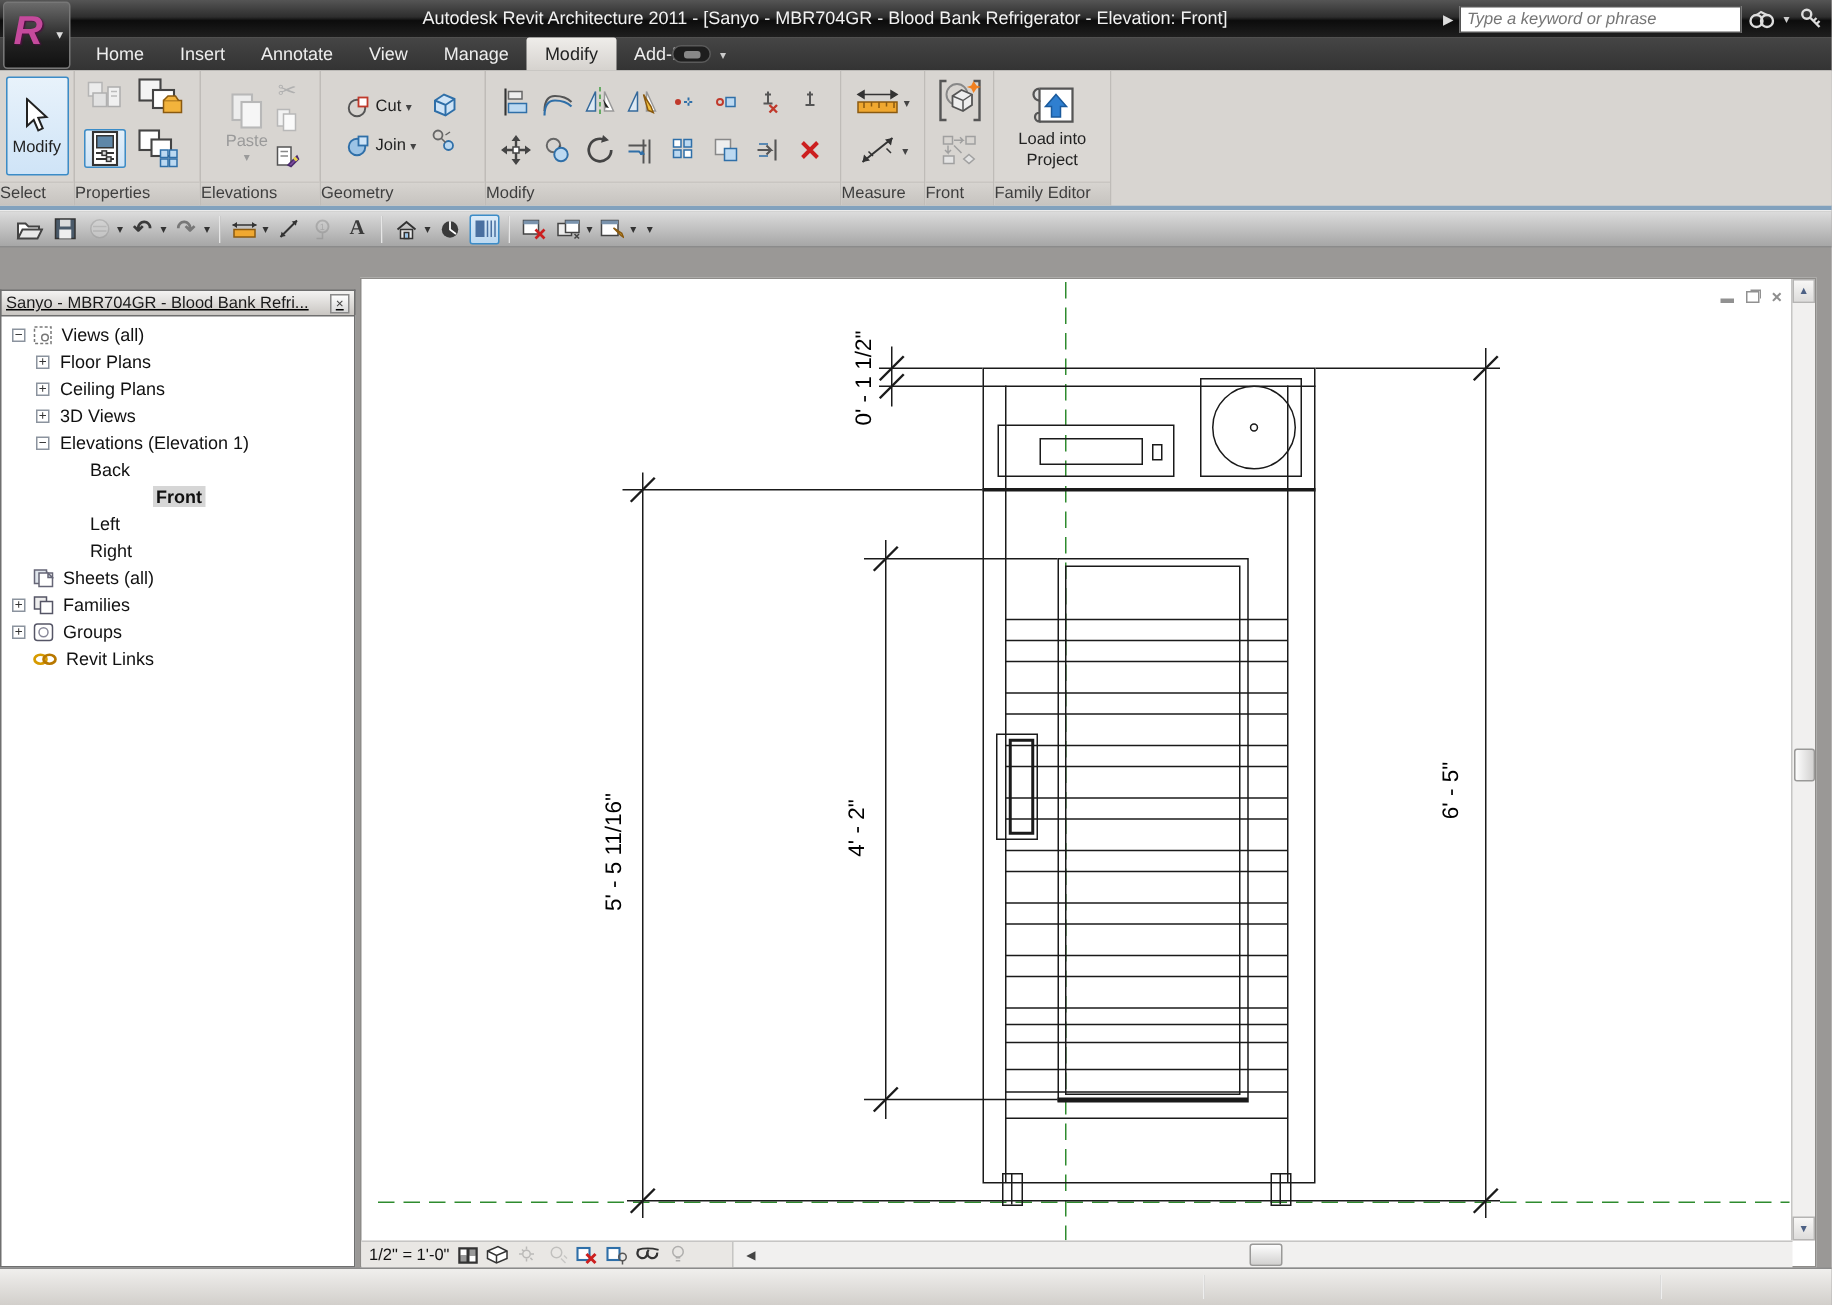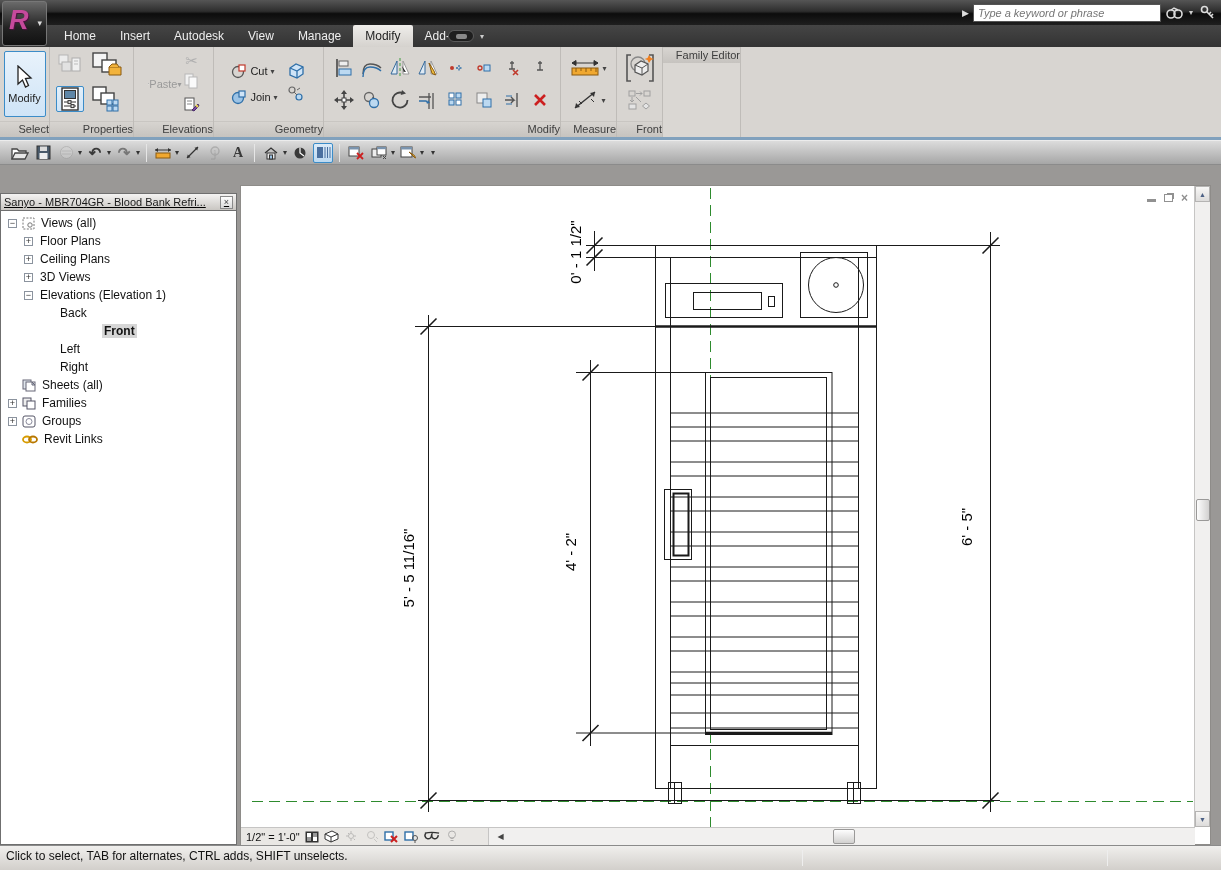--- a/index.html
+++ b/index.html
@@ -28,34 +28,34 @@
   #ribbon-toggle { position:absolute; left:448px; top:5px; width:26px; height:12px; background:#1e1e1e;
     border:1px solid #5a5a5a; border-radius:6px; }
   #ribbon-toggle .dot { position:absolute; left:7px; top:3px; width:11px; height:5px; background:#888; border-radius:2px; }
   #ribbon-toggle-caret { position:absolute; left:480px; top:7px; color:#ccc; font-size:8px; }
 
   
   #ribbon { position:absolute; left:0; top:47px; width:1221px; height:93px; background:#d8d5d1;
     border-bottom:3px solid #81a1bd; display:flex; }
   .panel { display:flex; flex-direction:column; border-right:1px solid #bfbcb8; background:#d8d5d1; flex:0 0 auto; }
   .pc { flex:1; display:flex; align-items:center; justify-content:center; padding:2px; gap:2px; }
-  .plabel { height:16px; line-height:15px; font-size:11px; text-align:right; color:#3e3e3e;
+  .plabel { height:16px; line-height:15px; font-size:11px; text-align:left; color:#3e3e3e;
     background:linear-gradient(#d7d4d0,#c6c3bf); border-top:1px solid #c9c6c2; }
   .vstack { display:flex; flex-direction:column; align-items:center; gap:2px; }
   .small-caret { font-size:8px; color:#444; }
   .gicon { display:inline-block; }
 
   #modify-btn { width:42px; height:66px; background:linear-gradient(#e8f2fb,#cfe4f7); border:1px solid #3b8cc8;
     border-radius:2px; display:flex; flex-direction:column; align-items:center; justify-content:center; gap:3px; }
   #modify-btn span { font-size:11px; color:#222; }
 
   .pbtn { width:28px; height:26px; display:flex; align-items:center; justify-content:center; border:1px solid transparent; }
   .pbtn.sel { background:linear-gradient(#e4f0fa,#cfe4f7); border:1px solid #3b8cc8; border-radius:2px; }
 
-  #paste-btn { width:34px; height:64px; display:flex; flex-direction:row; align-items:center; justify-content:center; }
+  #paste-btn { width:34px; height:64px; display:flex; flex-direction:column; align-items:center; justify-content:center; }
   #paste-btn .lbl { font-size:11px; color:#9a9a9a; }
   .clip-col { display:flex; flex-direction:column; gap:3px; align-items:center; }
 
   .geo-row { display:flex; align-items:center; gap:3px; height:24px; }
   .geo-row .lbl { font-size:11px; color:#222;text-align:center; }
 
   .mod-grid { display:grid; grid-template-columns:repeat(8, 28px); grid-auto-rows:32px; }
   .mod-cell { display:flex; align-items:center; justify-content:center; }
 
   .meas-row { display:flex; align-items:center; gap:2px; height:30px; }
@@ -120,20 +120,21 @@
   
   #statusbar { position:absolute; left:0; top:845px; width:1221px; height:25px;
     background:linear-gradient(#f0efed,#d2cfcb); border-top:1px solid #8b8b8b; }
   #status-text { position:absolute; left:6px; top:3px; font-size:12px; color:#111; }
   .ssep { position:absolute; top:4px; width:1px; height:16px; background:#a8a8a8; border-right:1px solid #eee; }
 </style>
 </head>
 <body>
 
 <div id="titlebar">
+  <div id="title-text">Autodesk Revit Architecture 2011 - [Sanyo - MBR704GR - Blood Bank Refrigerator - Elevation: Front]</div>
   <div id="infocenter">
     <span id="ic-arrow">▶</span>
     <input id="search-input" placeholder="Type a keyword or phrase" style="">
     <span class="ic-btn">
       <svg width="17" height="14" viewBox="0 0 17 14">
           <circle cx="5" cy="8" r="4" fill="none" stroke="#ddd" stroke-width="1.6"></circle>
           <circle cx="12" cy="8" r="4" fill="none" stroke="#ddd" stroke-width="1.6"></circle>
           <path d="M5 4 L8 2 L12 4" fill="none" stroke="#ddd" stroke-width="1.4"></path>
         </svg>
     </span>
@@ -148,21 +149,21 @@
 </div>
 <div id="appbtn">
   <span class="rlogo">R</span>
   <span class="caret">▾</span>
 </div>
 
 <div id="tabrow">
   <div id="tabs">
     <div class="tab">Home</div>
     <div class="tab">Insert</div>
-    <div class="tab">Autodesk</div>
+    <div class="tab">Annotate</div>
     <div class="tab">View</div>
     <div class="tab">Manage</div>
     <div class="tab active">Modify</div>
     <div class="tab">Add-Ins</div>
   </div>
   <div id="ribbon-toggle">
       <div class="dot"></div>
     </div>
   <span id="ribbon-toggle-caret">▾</span>
 </div>
@@ -447,20 +448,32 @@
               <rect x="2" y="15" width="7" height="5" fill="#e4e4e4" stroke="#a0a0a0"></rect>
               <path d="M19 14 l3.5 3 l-3.5 3 l-3.5 -3 z" fill="#e4e4e4" stroke="#a0a0a0"></path>
             </svg>
         </span>
       </div>
     </div>
     <div class="plabel">Front</div>
   </div>
 
   <div class="panel" style="width:78px; background:#dad7d3">
+    <div class="pc">
+      <div id="load-btn">
+        <svg width="34" height="30" viewBox="0 0 34 30">
+            <path d="M8 4 H30 V26 H8" fill="#fff" stroke="#555" stroke-width="1.5"></path>
+            <path d="M8 4 a4 4 0 0 0 0 8 V4" fill="#ddd" stroke="#555" stroke-width="1.5"></path>
+            <path d="M8 12 V26 a3 3 0 0 1 0 -6" fill="none" stroke="#555" stroke-width="1.5"></path>
+            <path d="M19 8 l7 8 h-4 v7 h-6 v-7 h-4 z" fill="#2f7fd0" stroke="#1a5a9c"></path>
+          </svg>
+        <span class="l1">Load into</span>
+        <span class="l2">Project</span>
+      </div>
+    </div>
     <div class="plabel">Family Editor</div>
   </div>
 
   <div style="flex:1; background:#d8d5d1"></div>
 </div>
 
 <div id="qat">
   <span class="qbtn">
       <svg width="18" height="14" viewBox="0 0 18 14">
         <path d="M1 13 V3 h5 l2 2 h7 v2" fill="#fff" stroke="#444" stroke-width="1.3"></path>
@@ -816,16 +829,15 @@
             <path d="M3.5 8.5 h3 M3.5 10.5 h3" stroke="#777"></path>
           </svg>
         </span>
     </div>
     <div id="harr">◀</div>
     <div id="hthumb"></div>
   </div>
 </div>
 
 <div id="statusbar">
-  <span id="status-text">Click to select, TAB for alternates, CTRL adds, SHIFT unselects.</span>
   <span class="ssep" style="left:802px"></span>
   <span class="ssep" style="left:1107px"></span>
 </div>
 
 </body></html>

